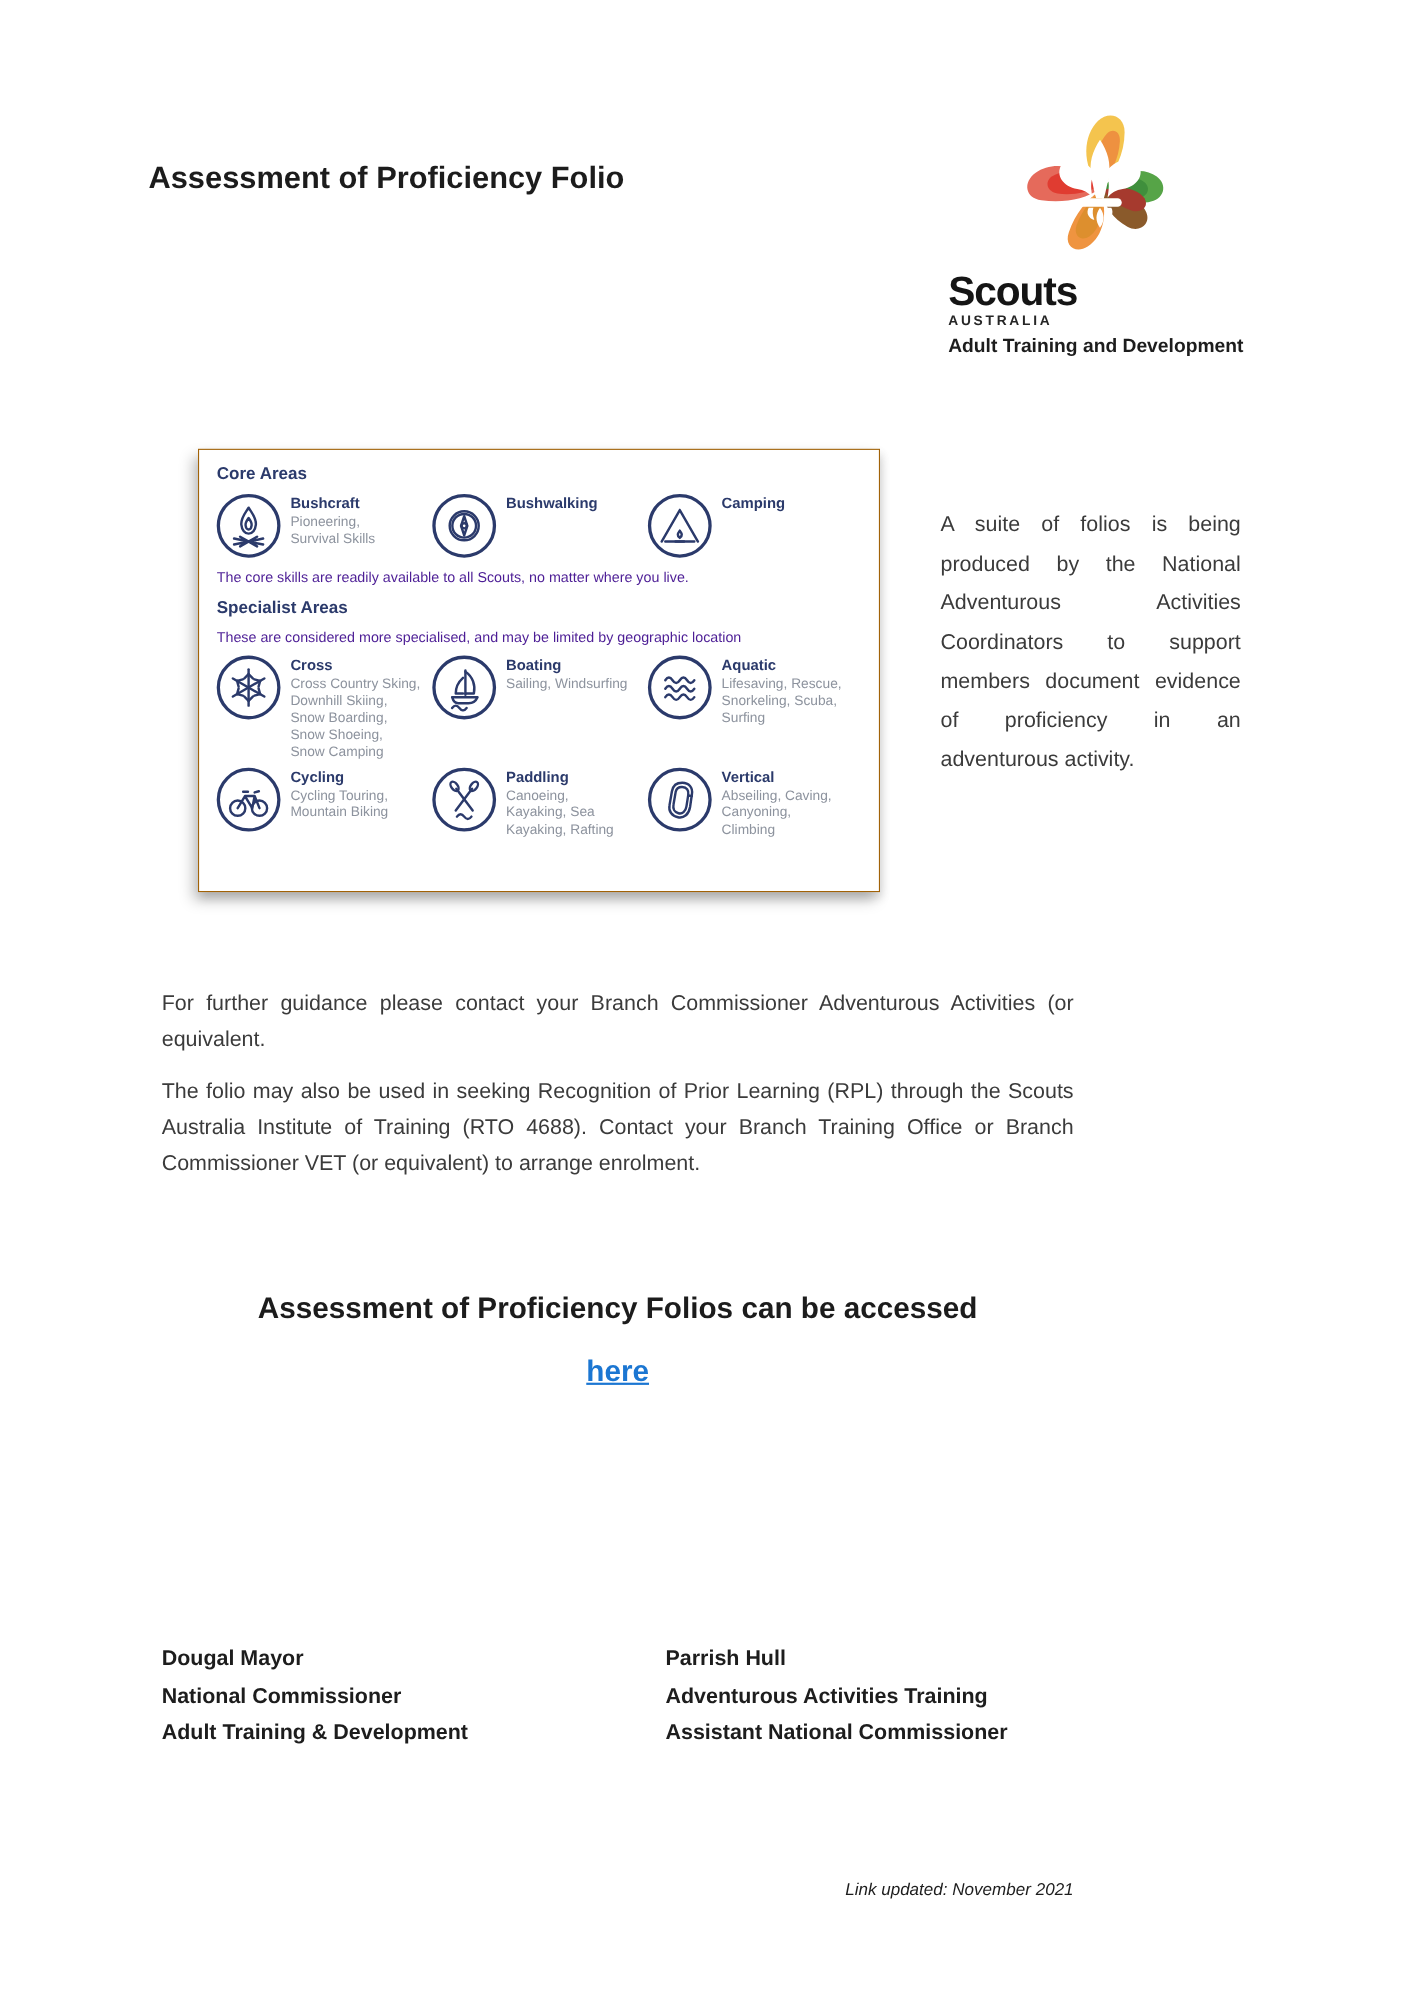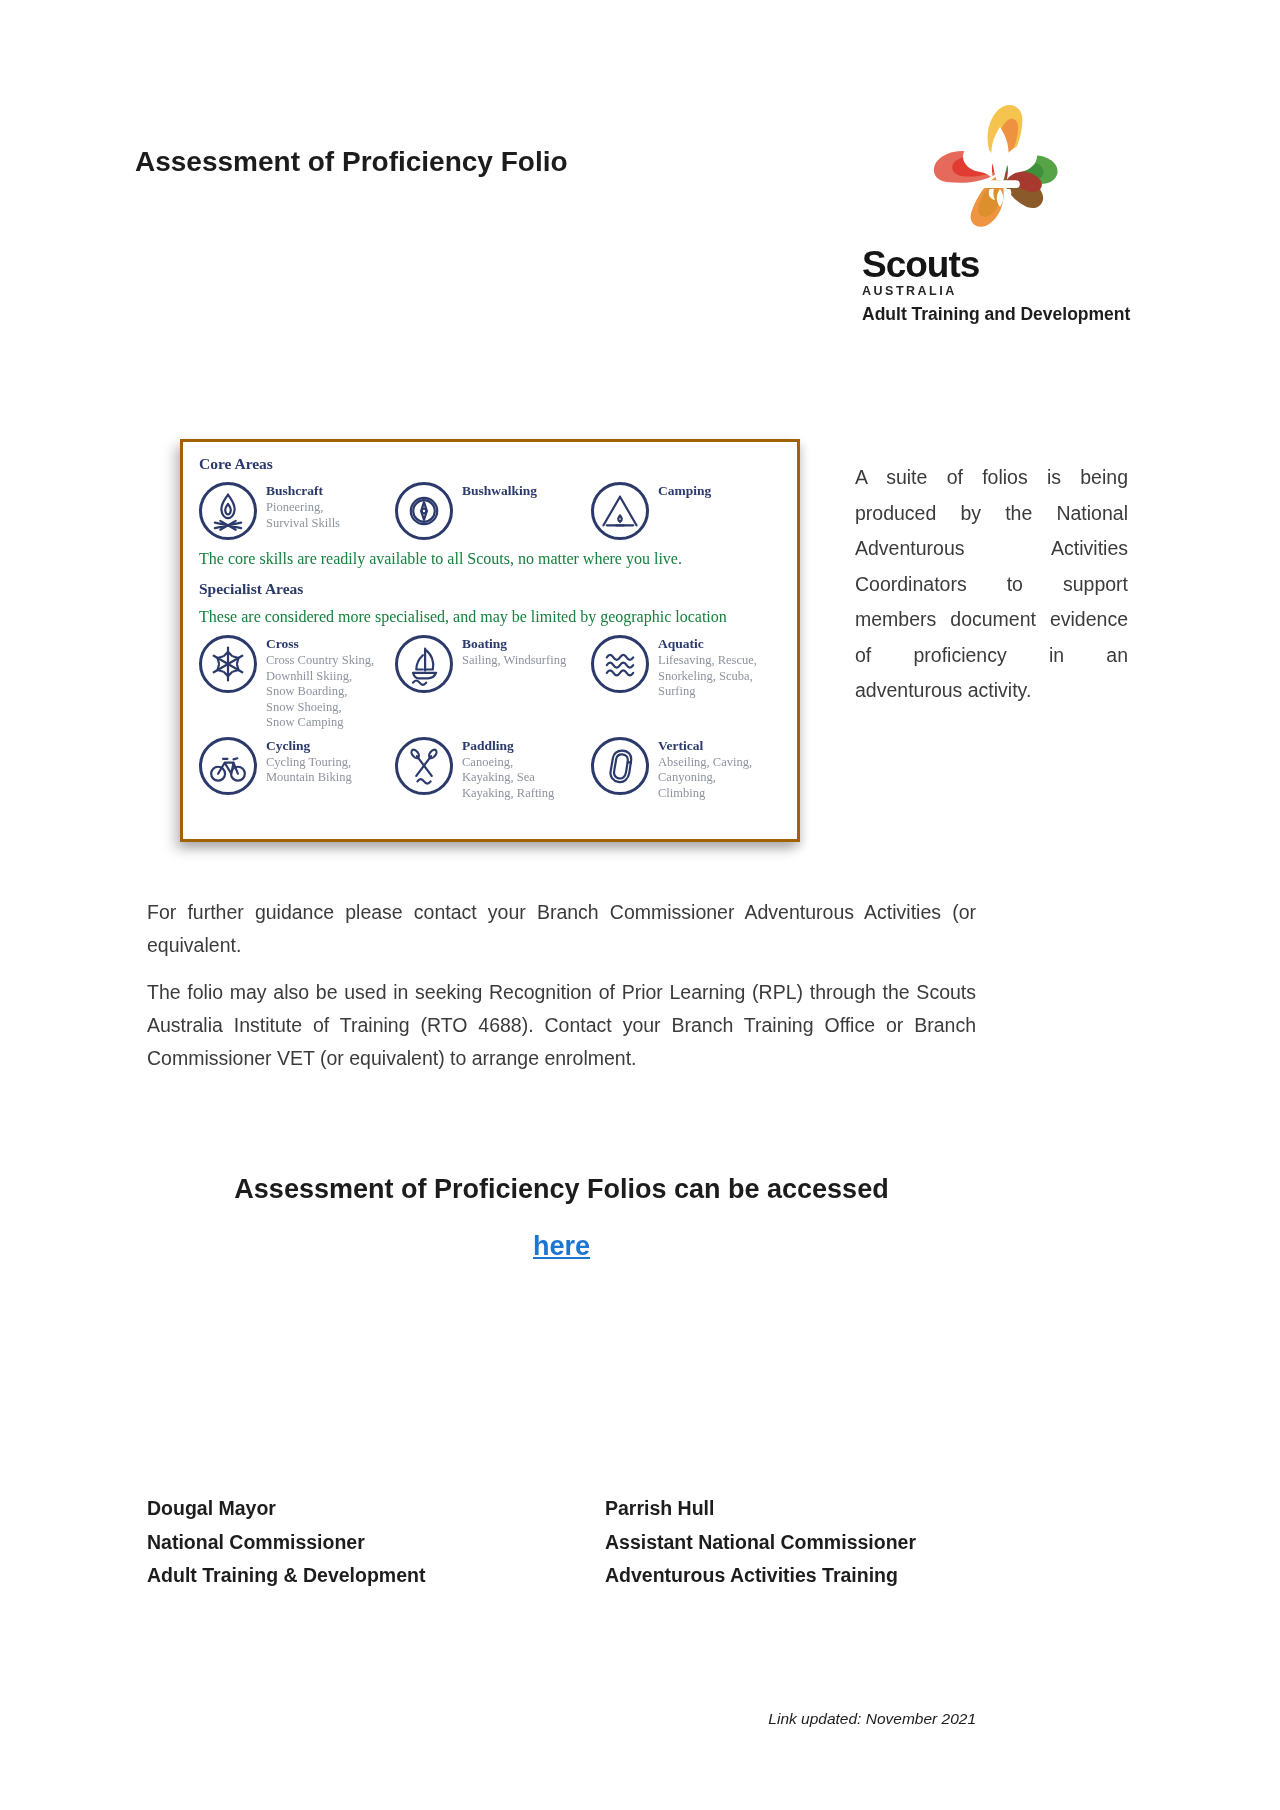--- a/index.html
+++ b/index.html
@@ -14,37 +14,37 @@
 
   
   .logo-block{position:absolute; left:862px; top:84px; width:276px; text-align:left;}
   .logo-mark{display:block; margin:0 auto; width:172px; height:172px;}
   .brand-name{font-size:37px; font-weight:bold; color:#151515; letter-spacing:-1px; line-height:34px; margin-top:-8px;}
   .brand-country{font-size:12.5px; font-weight:bold; color:#262626; letter-spacing:2.5px; margin-top:2px;}
   .brand-dept{font-size:17.5px; font-weight:bold; color:#1d1d1d; margin-top:6px; white-space:nowrap;}
 
   
   .activity-box{
-    position:absolute; left:180px; top:439px; width:620px; height:403px;
-    background:#ffffff; border:3px solid #a16207; box-sizing:border-box;
+    position:absolute; left:180px; top:408px; width:620px; height:403px;
+    background:#ffffff; border:1px solid #a16207; box-sizing:border-box;
     box-shadow:-5px 7px 12px rgba(0,0,0,.25), 3px 5px 8px rgba(0,0,0,.12);
-    padding:13px 16px; color:#2b3a6b;font-family:Liberation Serif, serif;
+    padding:13px 16px; color:#2b3a6b;
   }
   .img-heading{font-size:15.5px; font-weight:bold; color:#2b3a6b;}
   .area-row{display:flex; margin-top:9px;}
   .area{display:flex; width:196px; flex:none;}
   .area-icon{
     width:58px; height:58px; flex:none; border:3px solid #2b3a6b; border-radius:50%;
     display:flex; align-items:center; justify-content:center; background:#fff; box-sizing:border-box;
   }
   .area-icon svg{width:44px; height:44px; stroke:#2b3a6b; fill:none; stroke-width:2; stroke-linecap:round; stroke-linejoin:round;}
   .area-text{margin-left:9px; padding-top:1px;}
   .area-name{font-size:13.5px; font-weight:bold; color:#2b3a6b; line-height:16px;}
   .area-details{font-size:12.5px; color:#8d939e; line-height:15.5px; white-space:pre-line; margin-top:1px;}
-  .img-note{font-size:16px; color:#15803d; margin-top:10px;}
+  .img-note{font-size:13px; color:#4c1d95; margin-top:10px;}
   .spec-heading{margin-top:12px;}
   .row2{margin-top:6px;}
 
   
   .sidebar-par{
     position:absolute; left:855px; top:460px; width:273px;
     font-size:19.5px; line-height:35.5px; text-align:justify; color:#3b3b3b;
   }
   
   .par{position:absolute; left:147px; width:829px; font-size:19.5px; line-height:33px; text-align:justify; color:#3b3b3b;}
@@ -282,19 +282,19 @@
     <a class="access-link">here</a>
   </div>
 
   <div class="sig sig-left">
     <div>Dougal Mayor</div>
     <div>National Commissioner</div>
     <div>Adult Training &amp; Development</div>
   </div>
   <div class="sig sig-right">
     <div>Parrish Hull</div>
+    <div>Adventurous Activities Training</div>
     <div>Assistant National Commissioner</div>
-    <div>Adventurous Activities Training</div>
   </div>
 
   <div class="footer-note">Link updated: November 2021</div>
 
 </div>
 
 </body></html>

